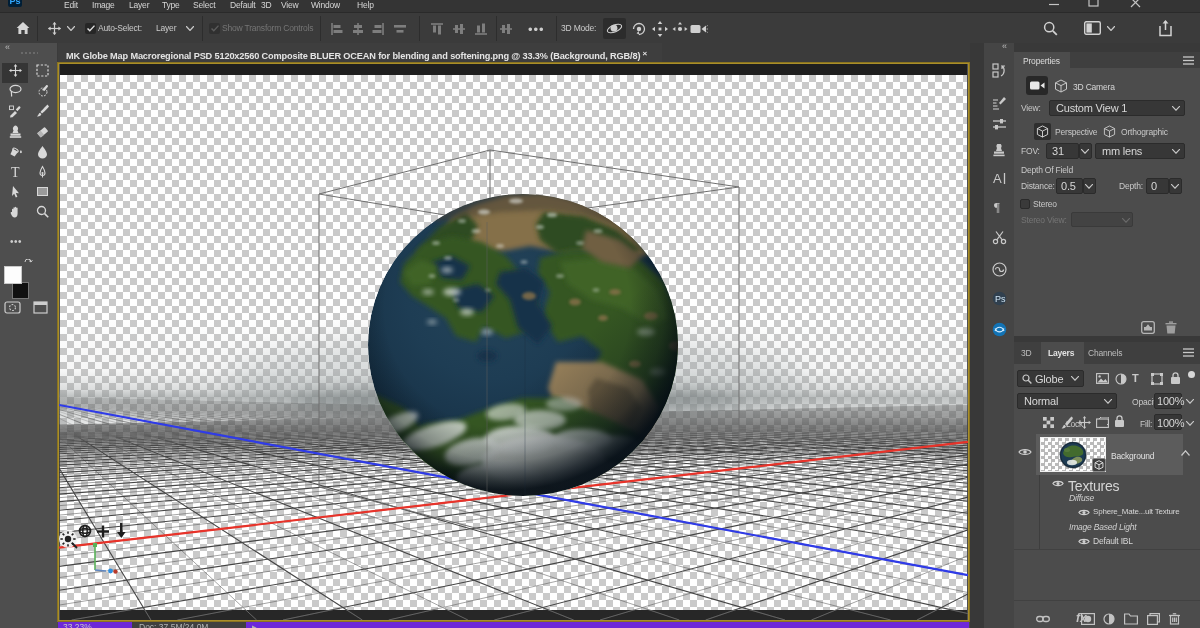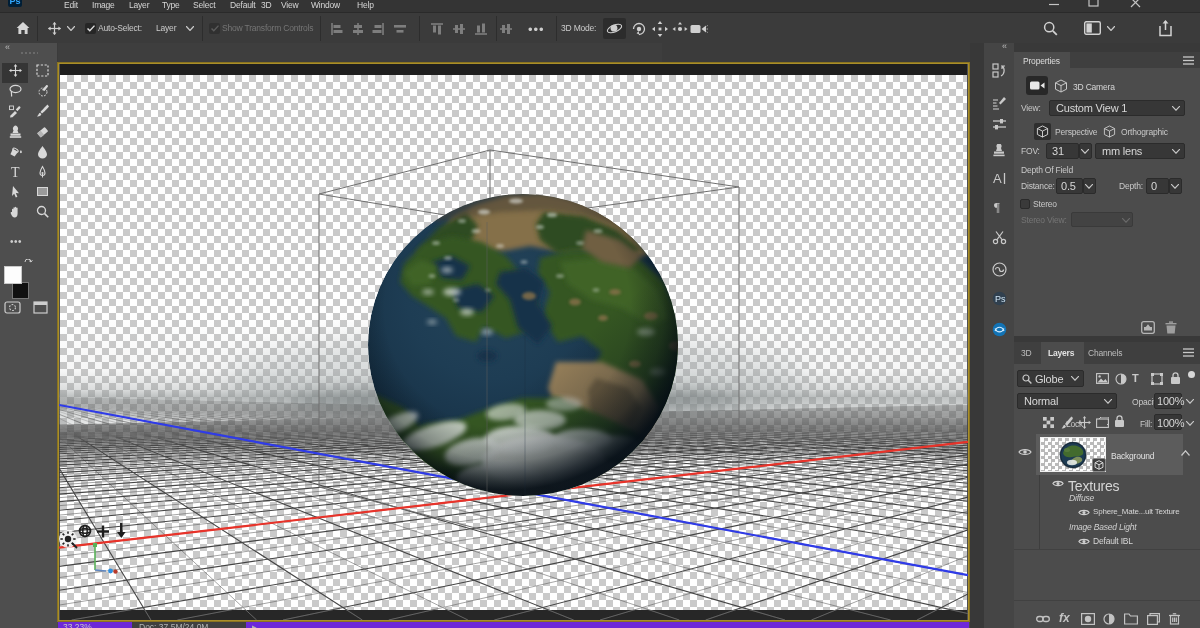--- a/index.html
+++ b/index.html
@@ -227,20 +227,21 @@
       </svg>
       <svg class="abs" style="left:1158px; top:7px;" width="15" height="17" viewBox="0 0 15 17">
         <path d="M2,6 L2,15.5 L13,15.5 L13,6" fill="none" stroke="#d2d2d2" stroke-width="1.5"></path>
         <line x1="7.5" y1="1" x2="7.5" y2="10" stroke="#d2d2d2" stroke-width="1.5"></line>
         <path d="M7.5,0 L10.5,3.5 L4.5,3.5 Z" fill="#d2d2d2"></path>
       </svg>
   </div>
 
   <div class="abs" id="tabbar">
     <div class="abs" style="left:58px; top:0; width:604px; height:21px; background:#3e3e3e;"></div>
+    <span id="tabtitle">MK Globe Map Macroregional PSD 5120x2560 Composite BLUER OCEAN for blending and softening.png @ 33.3% (Background, RGB/8)<span style="font-size:8px; vertical-align:3px;"> ×</span></span>
   </div>
 
   <div class="abs" id="toolbar">
     <span class="abs" style="left:5px; top:-1px; font-size:9px; color:#b9b9b9;">«</span>
       <div class="abs" style="left:20px; top:9px; width:18px; height:2px; background-image:radial-gradient(circle, #6a6a6a 1px, transparent 1px); background-size:4px 2px;"></div>
       <div class="abs" style="left:2px; top:20px; width:26px; height:20px; background:#353535;"></div>
       <svg class="abs" style="left:9px; top:21px;" width="13" height="14" viewBox="0 0 13 14">
         <g stroke="#d8d8d8" stroke-width="1.1">
           <line x1="6.5" y1="1" x2="6.5" y2="12"></line>
           <line x1="1" y1="6.5" x2="12" y2="6.5"></line>
@@ -1199,21 +1200,21 @@
       </svg>
       <span class="abs" style="left:79px; top:493px; font-size:8.5px; letter-spacing:-0.2px; color:#d6d6d6;">Default IBL</span>
       <div class="abs" style="left:0px; top:506px; width:186px; height:1px; background:#414141;"></div>
       <div class="abs" style="left:0px; top:557px; width:186px; height:1px; background:#414141;"></div>
       <svg class="abs" style="left:22px; top:570px;" width="14" height="12" viewBox="0 0 14 12">
         <g fill="none" stroke="#c3c3c3" stroke-width="1.3">
           <rect x="0.7" y="3.5" width="6.5" height="5" rx="2.5"></rect>
           <rect x="6.8" y="3.5" width="6.5" height="5" rx="2.5"></rect>
         </g>
       </svg>
-      <span class="abs" style="left:45px; top:568px; font-size:12px; font-style:italic; font-weight:bold; color:#c3c3c3;">fx</span>
+      <span class="abs" style="left:62px; top:568px; font-size:12px; font-style:italic; font-weight:bold; color:#c3c3c3;">fx</span>
       <svg class="abs" style="left:67px; top:570px;" width="14" height="12" viewBox="0 0 14 12">
         <rect x="0.6" y="0.6" width="12.8" height="10.8" fill="none" stroke="#c3c3c3" stroke-width="1.2"></rect>
         <circle cx="7" cy="6" r="3.2" fill="#c3c3c3"></circle>
       </svg>
       <svg class="abs" style="left:89px; top:570px;" width="12" height="12" viewBox="0 0 12 12">
         <circle cx="6" cy="6" r="5" fill="none" stroke="#c3c3c3" stroke-width="1.2"></circle>
         <path d="M6,1 A5,5 0 0 1 6,11 Z" fill="#c3c3c3"></path>
       </svg>
       <svg class="abs" style="left:110px; top:570px;" width="14" height="12" viewBox="0 0 14 12">
         <path d="M0.6,11 L0.6,1 L5,1 L6.5,3 L13.4,3 L13.4,11 Z" fill="none" stroke="#c3c3c3" stroke-width="1.2"></path>

